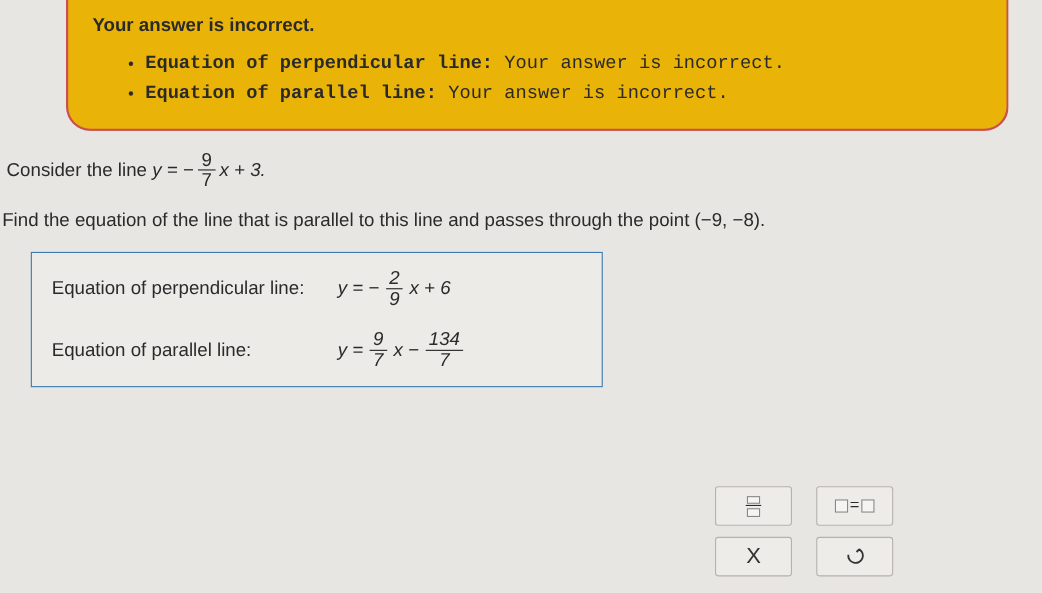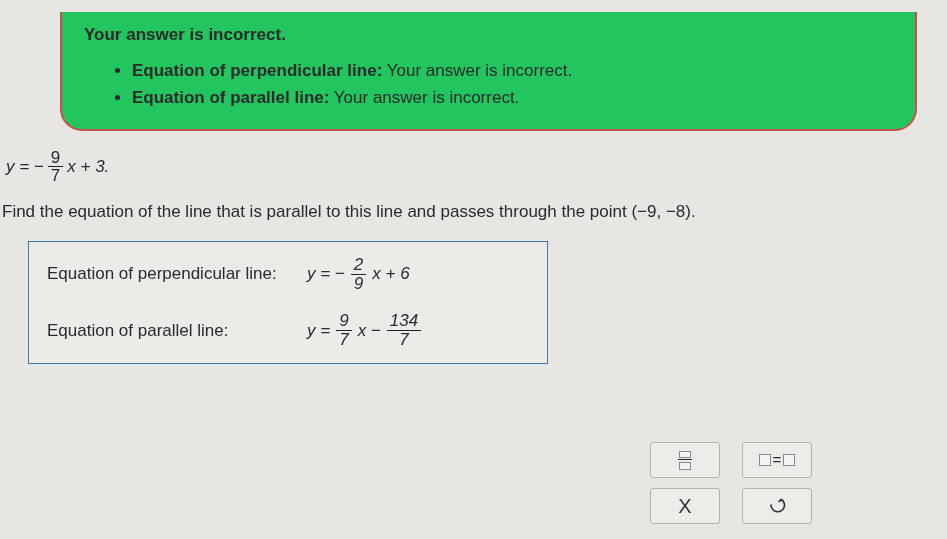--- a/index.html
+++ b/index.html
@@ -10,38 +10,38 @@
       height: 539px;
       overflow: hidden;
       color: #2a2a2a;
       font-size: 17px;
       line-height: 1.5;
     }
     .page { padding: 0; }
     .feedback-box {
       border: 2px solid #c8504f;
       border-radius: 22px;
-      margin: 12px 30px 18px 60px;
+      margin: 0 30px 18px 60px;
       padding: 10px 14px 16px 14px;
       border-top: none;
       border-top-left-radius: 0;
       border-top-right-radius: 0;
-      background: #22c55e;
+      background: #eab308;
       position: relative;
     }
     .feedback-box::before {
       content: "";
       position: absolute;
       left: -2px; right: 40%;
       top: 0;
       height: 0;
     }
     .fb-head { font-weight: bold; margin-bottom: 10px; margin-left: 8px; }
     .fb-list { list-style: disc; margin-left: 56px; }
-    .fb-list li { margin-bottom: 2px; }
+    .fb-list li { margin-bottom: 2px; font-family: Liberation Mono, monospace; }
     .bold { font-weight: bold; }
     .prompt { margin: 8px 10px 14px 6px; }
     .math-inline { display: inline-flex; align-items: center; gap: 2px; vertical-align: middle; }
     .frac {
       display: inline-flex;
       flex-direction: column;
       align-items: center;
       vertical-align: middle;
       line-height: 1.05;
       margin: 0 2px;
@@ -107,20 +107,21 @@
       <li>
         <span class="bold">Equation of perpendicular line:</span><span> Your answer is incorrect.</span>
       </li>
       <li>
         <span class="bold">Equation of parallel line:</span><span> Your answer is incorrect.</span>
       </li>
     </ul>
   </div>
 
   <div class="prompt">
+    <span>Consider the line </span>
     <span class="math-inline">
       <span class="it">y = −</span>
       <span class="frac">
         <span class="num">9</span>
         <span class="den">7</span>
       </span>
       <span class="it">x + 3.</span>
     </span>
   </div>
 

